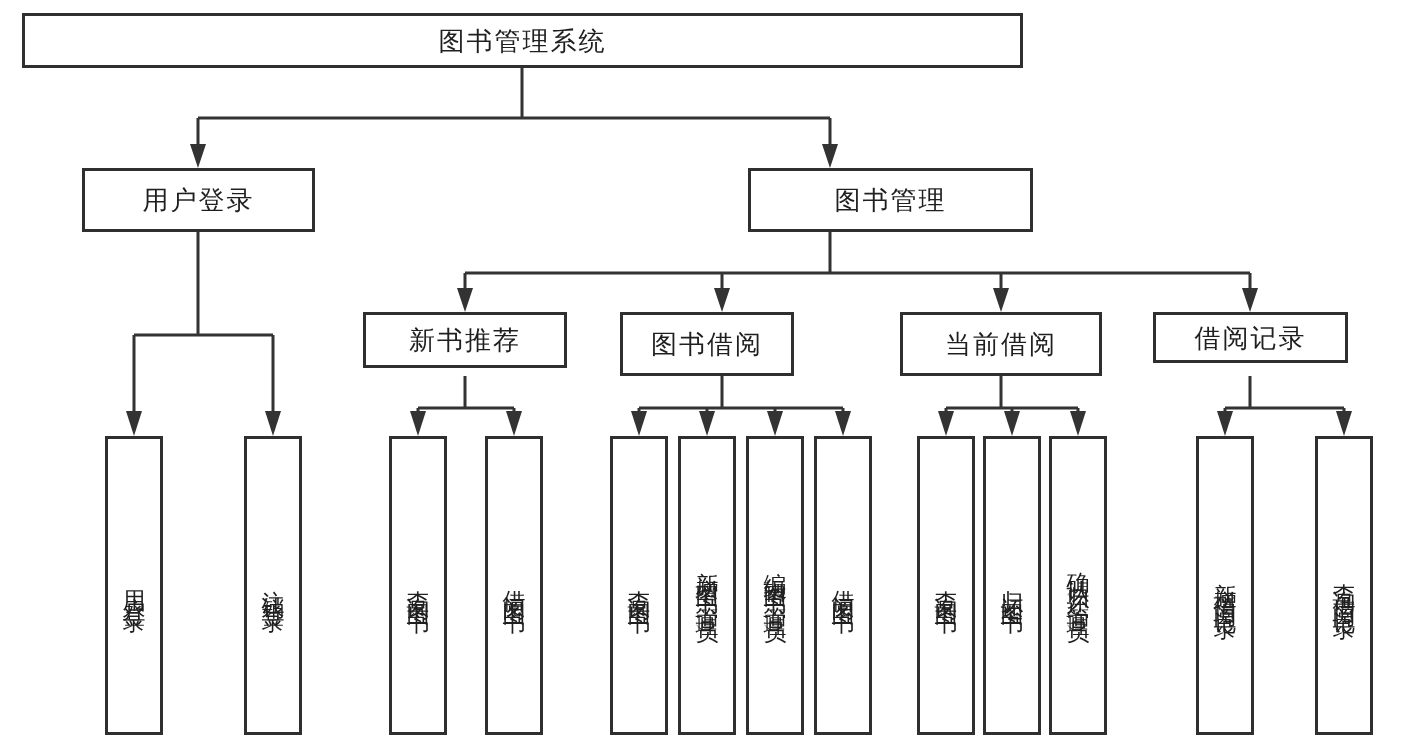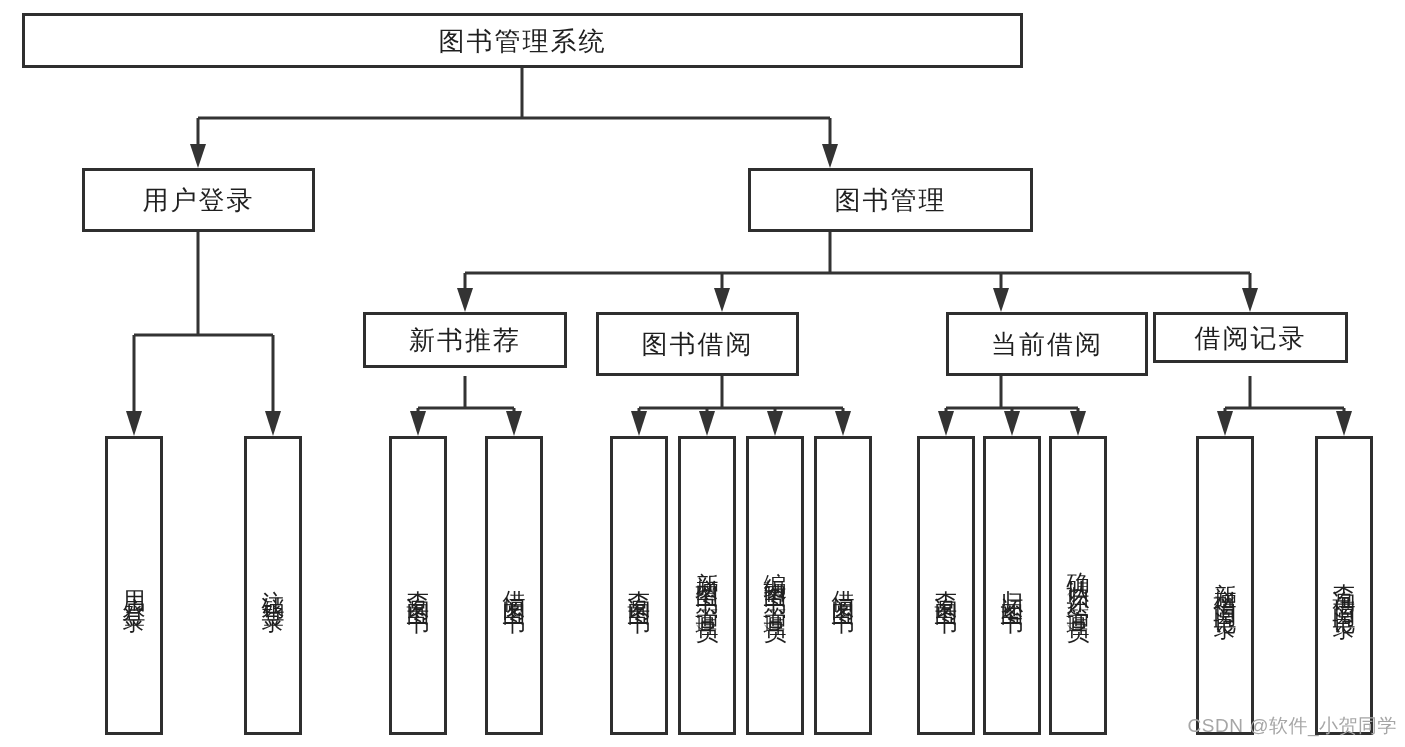--- a/index.html
+++ b/index.html
@@ -102,37 +102,36 @@
       <polygon points="1336,411 1352,411 1344,436"></polygon>
     </g>
   </svg>
 
   <div class="box hbox" style="left:22px; top:13px; width:1001px; height:55px;">图书管理系统</div>
 
   <div class="box hbox" style="left:82px; top:168px; width:233px; height:64px;">用户登录</div>
   <div class="box hbox" style="left:748px; top:168px; width:285px; height:64px;">图书管理</div>
 
   <div class="box hbox" style="left:363px; top:312px; width:204px; height:56px;">新书推荐</div>
-  <div class="box hbox" style="left:596px; top:312px; width:203px; height:64px;">图书借阅</div>
-  <div class="box hbox" style="left:900px; top:312px; width:202px; height:64px;margin-left:46px;">当前借阅</div>
+  <div class="box hbox" style="left:620px; top:312px; width:174px; height:64px;">图书借阅</div>
+  <div class="box hbox" style="left:900px; top:312px; width:202px; height:64px;">当前借阅</div>
   <div class="box hbox" style="left:1153px; top:312px; width:195px; height:51px;">借阅记录</div>
 
   <div class="box vbox" style="left:105px; top:436px; width:58px; height:299px;">用户登录</div>
   <div class="box vbox" style="left:244px; top:436px; width:58px; height:299px;">注销登录</div>
 
   <div class="box vbox" style="left:389px; top:436px; width:58px; height:299px;">查询图书</div>
   <div class="box vbox" style="left:485px; top:436px; width:58px; height:299px;">借阅图书</div>
 
   <div class="box vbox" style="left:610px; top:436px; width:58px; height:299px;">查询图书</div>
   <div class="box vbox" style="left:678px; top:436px; width:58px; height:299px;">新增图书（管理员）</div>
   <div class="box vbox" style="left:746px; top:436px; width:58px; height:299px;">编辑图书（管理员）</div>
   <div class="box vbox" style="left:814px; top:436px; width:58px; height:299px;">借阅图书</div>
 
   <div class="box vbox" style="left:917px; top:436px; width:58px; height:299px;">查询图书</div>
   <div class="box vbox" style="left:983px; top:436px; width:58px; height:299px;">归还图书</div>
   <div class="box vbox" style="left:1049px; top:436px; width:58px; height:299px;">确认归还（管理员）</div>
 
   <div class="box vbox" style="left:1196px; top:436px; width:58px; height:299px;">新增借阅记录</div>
   <div class="box vbox" style="left:1315px; top:436px; width:58px; height:299px;">查询借阅记录</div>
 
-  <div class="watermark">CSDN @软件_小贺同学</div>
 
 </div>
 
 </body></html>

